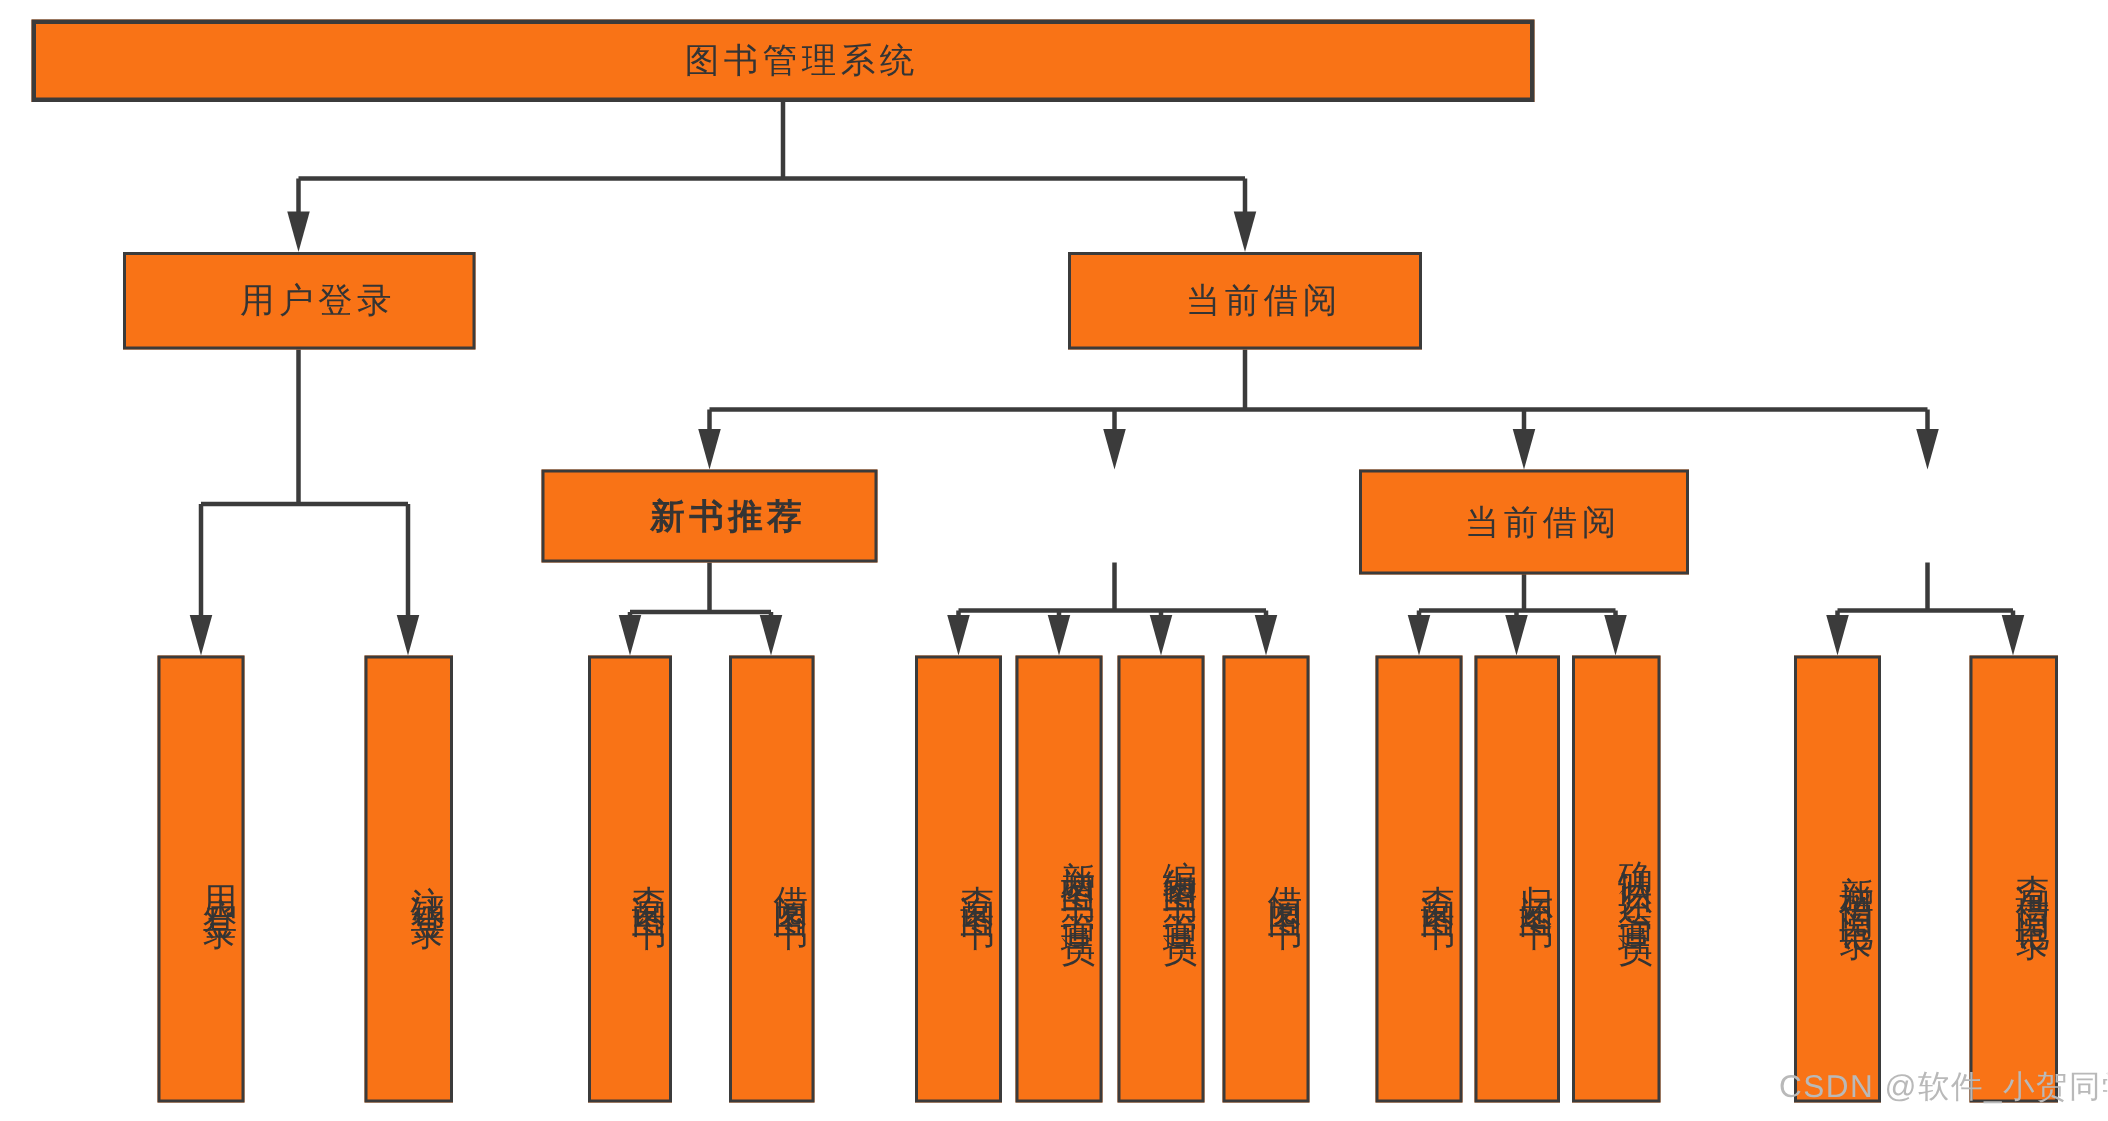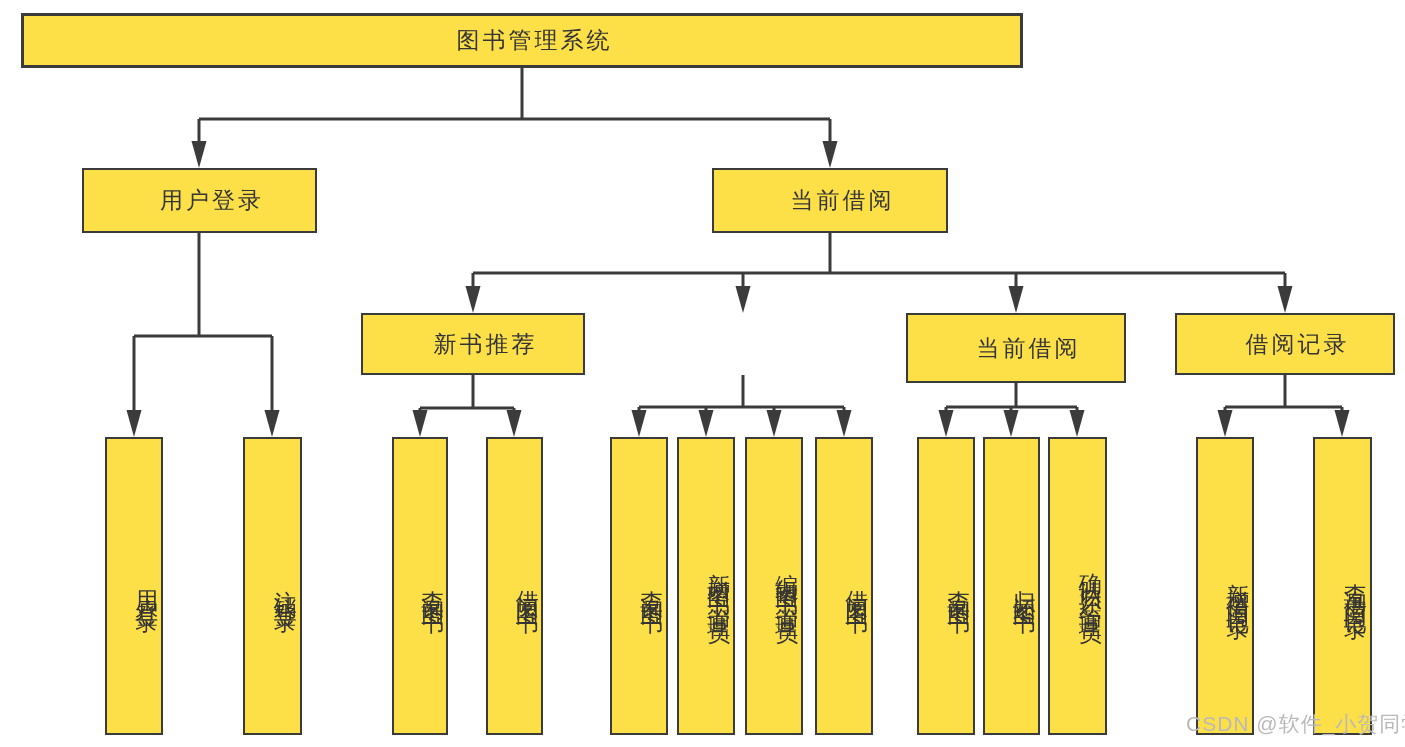--- a/index.html
+++ b/index.html
@@ -1,21 +1,21 @@
 <!DOCTYPE html>
 <html><head>
 <meta charset="utf-8">
 <style>
   html,body{margin:0;padding:0;background:#ffffff;}
   .stage{
     position:relative;width:1405px;height:747px;background:#ffffff;
     font-family:"Liberation Sans",sans-serif;color:#343434;overflow:hidden;
   }
   .box{
-    position:absolute;box-sizing:border-box;background:#fde047;
+    position:absolute;box-sizing:border-box;background:#f97316;
     border:2.5px solid #3b3b3b;display:flex;align-items:center;justify-content:center;
     z-index:2;
     padding-left:25px;
   }
   .box.root{border-width:3px;}
   .box.h span{font-size:23px;letter-spacing:3px;white-space:nowrap;color:#343434;}
   .box.v span{
     writing-mode:vertical-rl;text-orientation:mixed;
     font-size:23px;letter-spacing:7px;line-height:1.1;color:#343434;
   }
@@ -100,28 +100,25 @@
     <span>图书管理系统</span>
   </div>
 
   <div class="box h" style="left:82px;top:168px;width:235px;height:65px;">
     <span>用户登录</span>
   </div>
   <div class="box h" style="left:712px;top:168px;width:236px;height:65px;">
     <span>当前借阅</span>
   </div>
 
-  <div class="box h" style="left:361px;top:313px;width:224px;height:62px;">
+  <div class="box h" style="left:361px;top:313px;width:224px;height:62px;font-weight:bold;">
     <span>新书推荐</span>
   </div>
   <div class="box h" style="left:906px;top:313px;width:220px;height:70px;">
     <span>当前借阅</span>
-  </div>
-  <div class="box h" style="left:1175px;top:313px;width:220px;height:62px;">
-    <span>借阅记录</span>
   </div>
 
   <div class="box v" style="left:105px;top:437px;width:58px;height:298px;">
     <span>用户登录</span>
   </div>
   <div class="box v" style="left:243px;top:437px;width:59px;height:298px;">
     <span>注销登录</span>
   </div>
 
   <div class="box v" style="left:392px;top:437px;width:56px;height:298px;">

